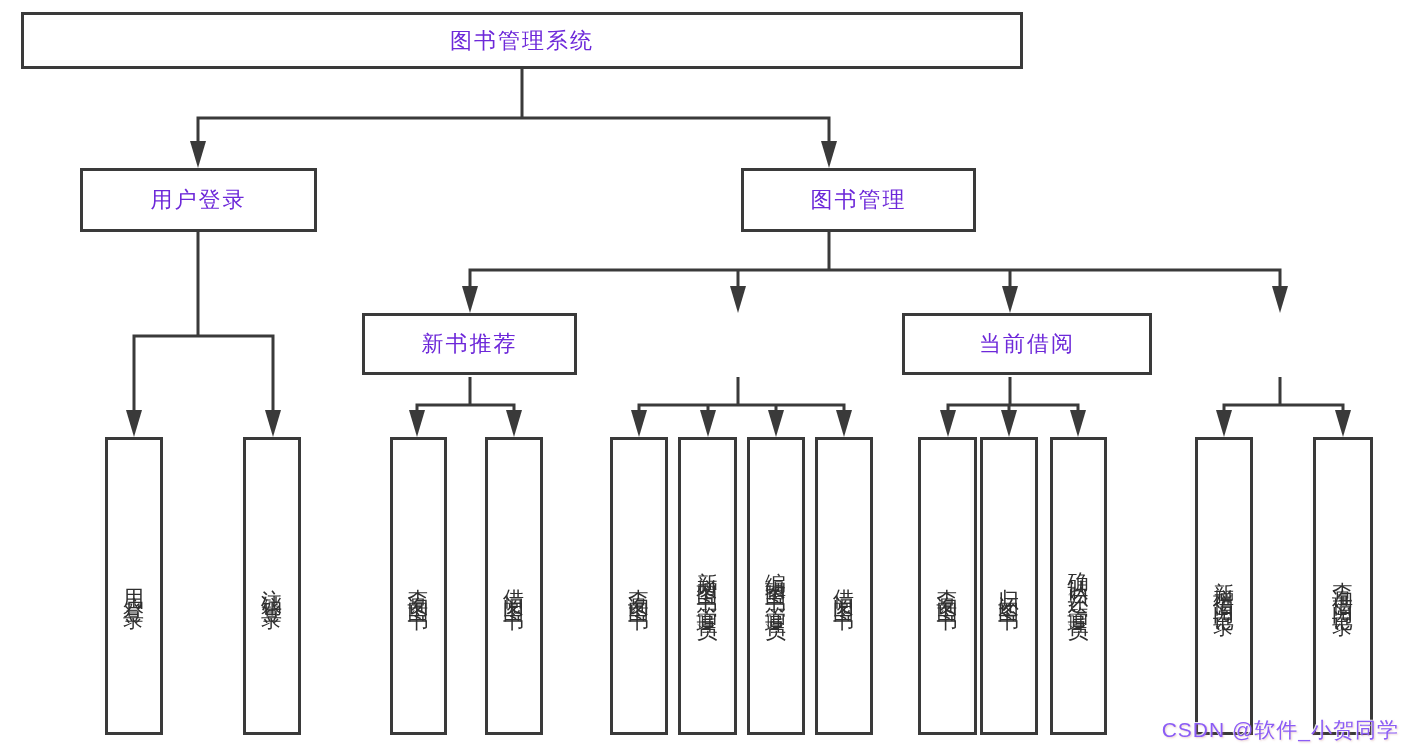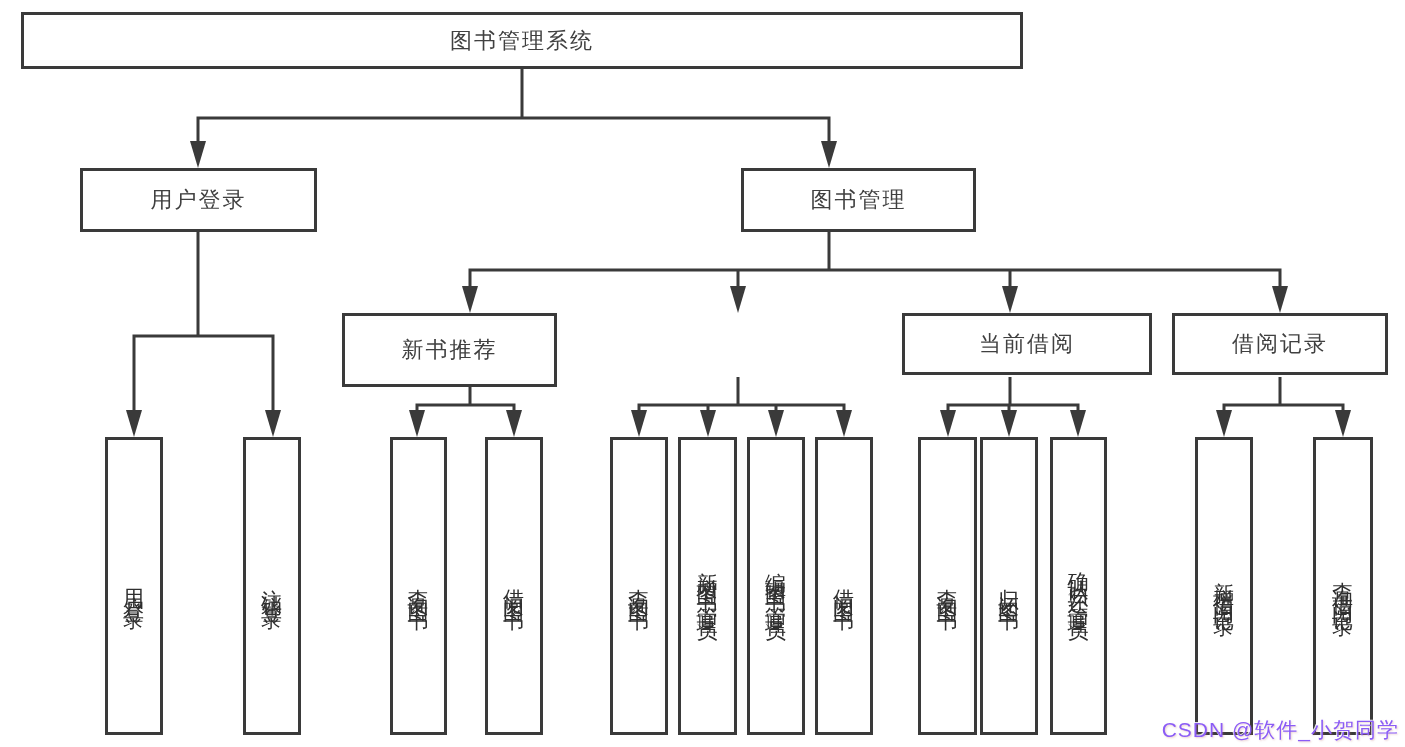--- a/index.html
+++ b/index.html
@@ -24,21 +24,21 @@
     pointer-events: none;
   }
   .box {
     position: absolute;
     box-sizing: border-box;
     border: 3px solid #3a3a3a;
     background: #ffffff;
     display: flex;
     align-items: center;
     justify-content: center;
-    color: #404040;
+    color: #6d28d9;
     font-size: 22px;
     letter-spacing: 2px;
     white-space: nowrap;
   }
   .vbox {
     position: absolute;
     box-sizing: border-box;
     border: 3px solid #3a3a3a;
     background: #ffffff;
     top: 437px;
@@ -113,23 +113,22 @@
       <polygon points="1216,410 1232,410 1224,437"></polygon>
       <polygon points="1335,410 1351,410 1343,437"></polygon>
     </g>
   </svg>
 
   <div class="box" style="left:21px; top:12px; width:1002px; height:57px;">图书管理系统</div>
 
   <div class="box" style="left:80px; top:168px; width:237px; height:64px;">用户登录</div>
   <div class="box" style="left:712px; top:168px; width:235px; height:64px;margin-left:29px;">图书管理</div>
 
-  <div class="box" style="left:342px; top:313px; width:215px; height:74px;">新书推荐</div>
+  <div class="box" style="left:362px; top:313px; width:215px; height:62px;">新书推荐</div>
   <div class="box" style="left:902px; top:313px; width:250px; height:62px;">当前借阅</div>
-  <div class="box" style="left:1172px; top:313px; width:216px; height:62px;">借阅记录</div>
 
   <div class="vbox" style="left:105px; width:58px;">用户登录</div>
   <div class="vbox" style="left:243px; width:58px;">注销登录</div>
 
   <div class="vbox" style="left:390px; width:57px;">查询图书</div>
   <div class="vbox" style="left:485px; width:58px;">借阅图书</div>
 
   <div class="vbox" style="left:610px; width:58px;">查询图书</div>
   <div class="vbox" style="left:678px; width:59px;">新增图书（管理员）</div>
   <div class="vbox" style="left:747px; width:58px;">编辑图书（管理员）</div>

